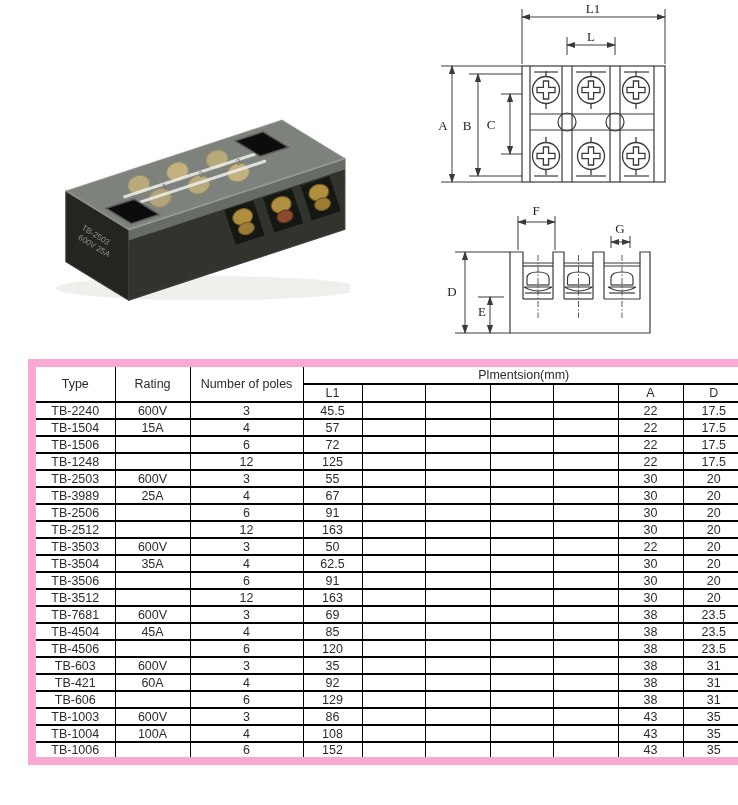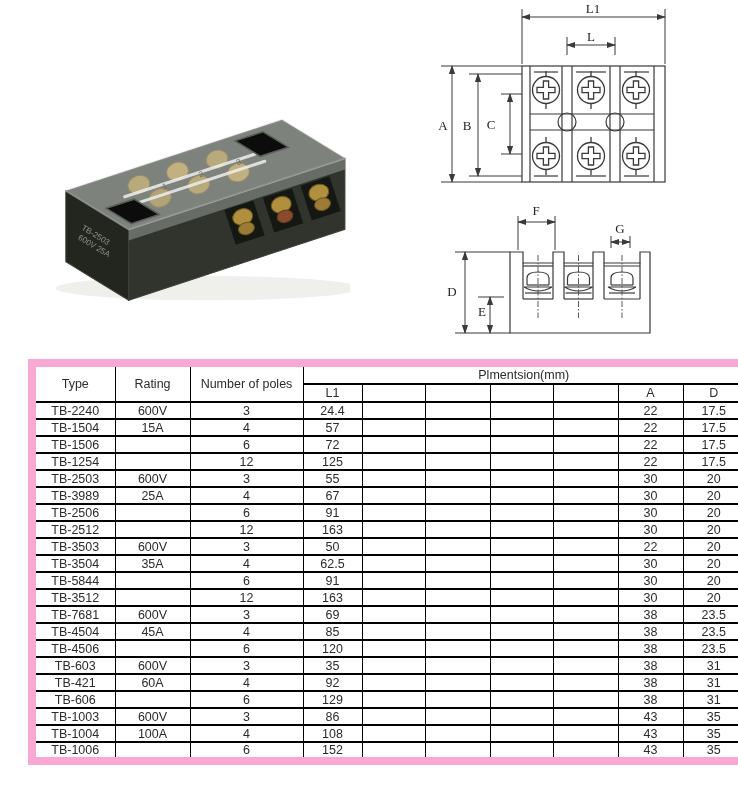--- a/index.html
+++ b/index.html
@@ -238,21 +238,21 @@
         <th></th>
         <th>A</th>
         <th>D</th>
       </tr>
     </thead>
     <tbody>
         <tr>
           <td>TB-2240</td>
           <td>600V</td>
           <td>3</td>
-          <td>24.4</td>
+          <td>45.5</td>
           <td></td>
           <td></td>
           <td></td>
           <td></td>
           <td>22</td>
           <td>17.5</td>
         </tr>
         <tr>
           <td>TB-1504</td>
           <td>15A</td>
@@ -271,21 +271,21 @@
           <td>6</td>
           <td>72</td>
           <td></td>
           <td></td>
           <td></td>
           <td></td>
           <td>22</td>
           <td>17.5</td>
         </tr>
         <tr>
-          <td>TB-1254</td>
+          <td>TB-1248</td>
           <td></td>
           <td>12</td>
           <td>125</td>
           <td></td>
           <td></td>
           <td></td>
           <td></td>
           <td>22</td>
           <td>17.5</td>
         </tr>
@@ -355,21 +355,21 @@
           <td>4</td>
           <td>62.5</td>
           <td></td>
           <td></td>
           <td></td>
           <td></td>
           <td>30</td>
           <td>20</td>
         </tr>
         <tr>
-          <td>TB-5844</td>
+          <td>TB-3506</td>
           <td></td>
           <td>6</td>
           <td>91</td>
           <td></td>
           <td></td>
           <td></td>
           <td></td>
           <td>30</td>
           <td>20</td>
         </tr>

